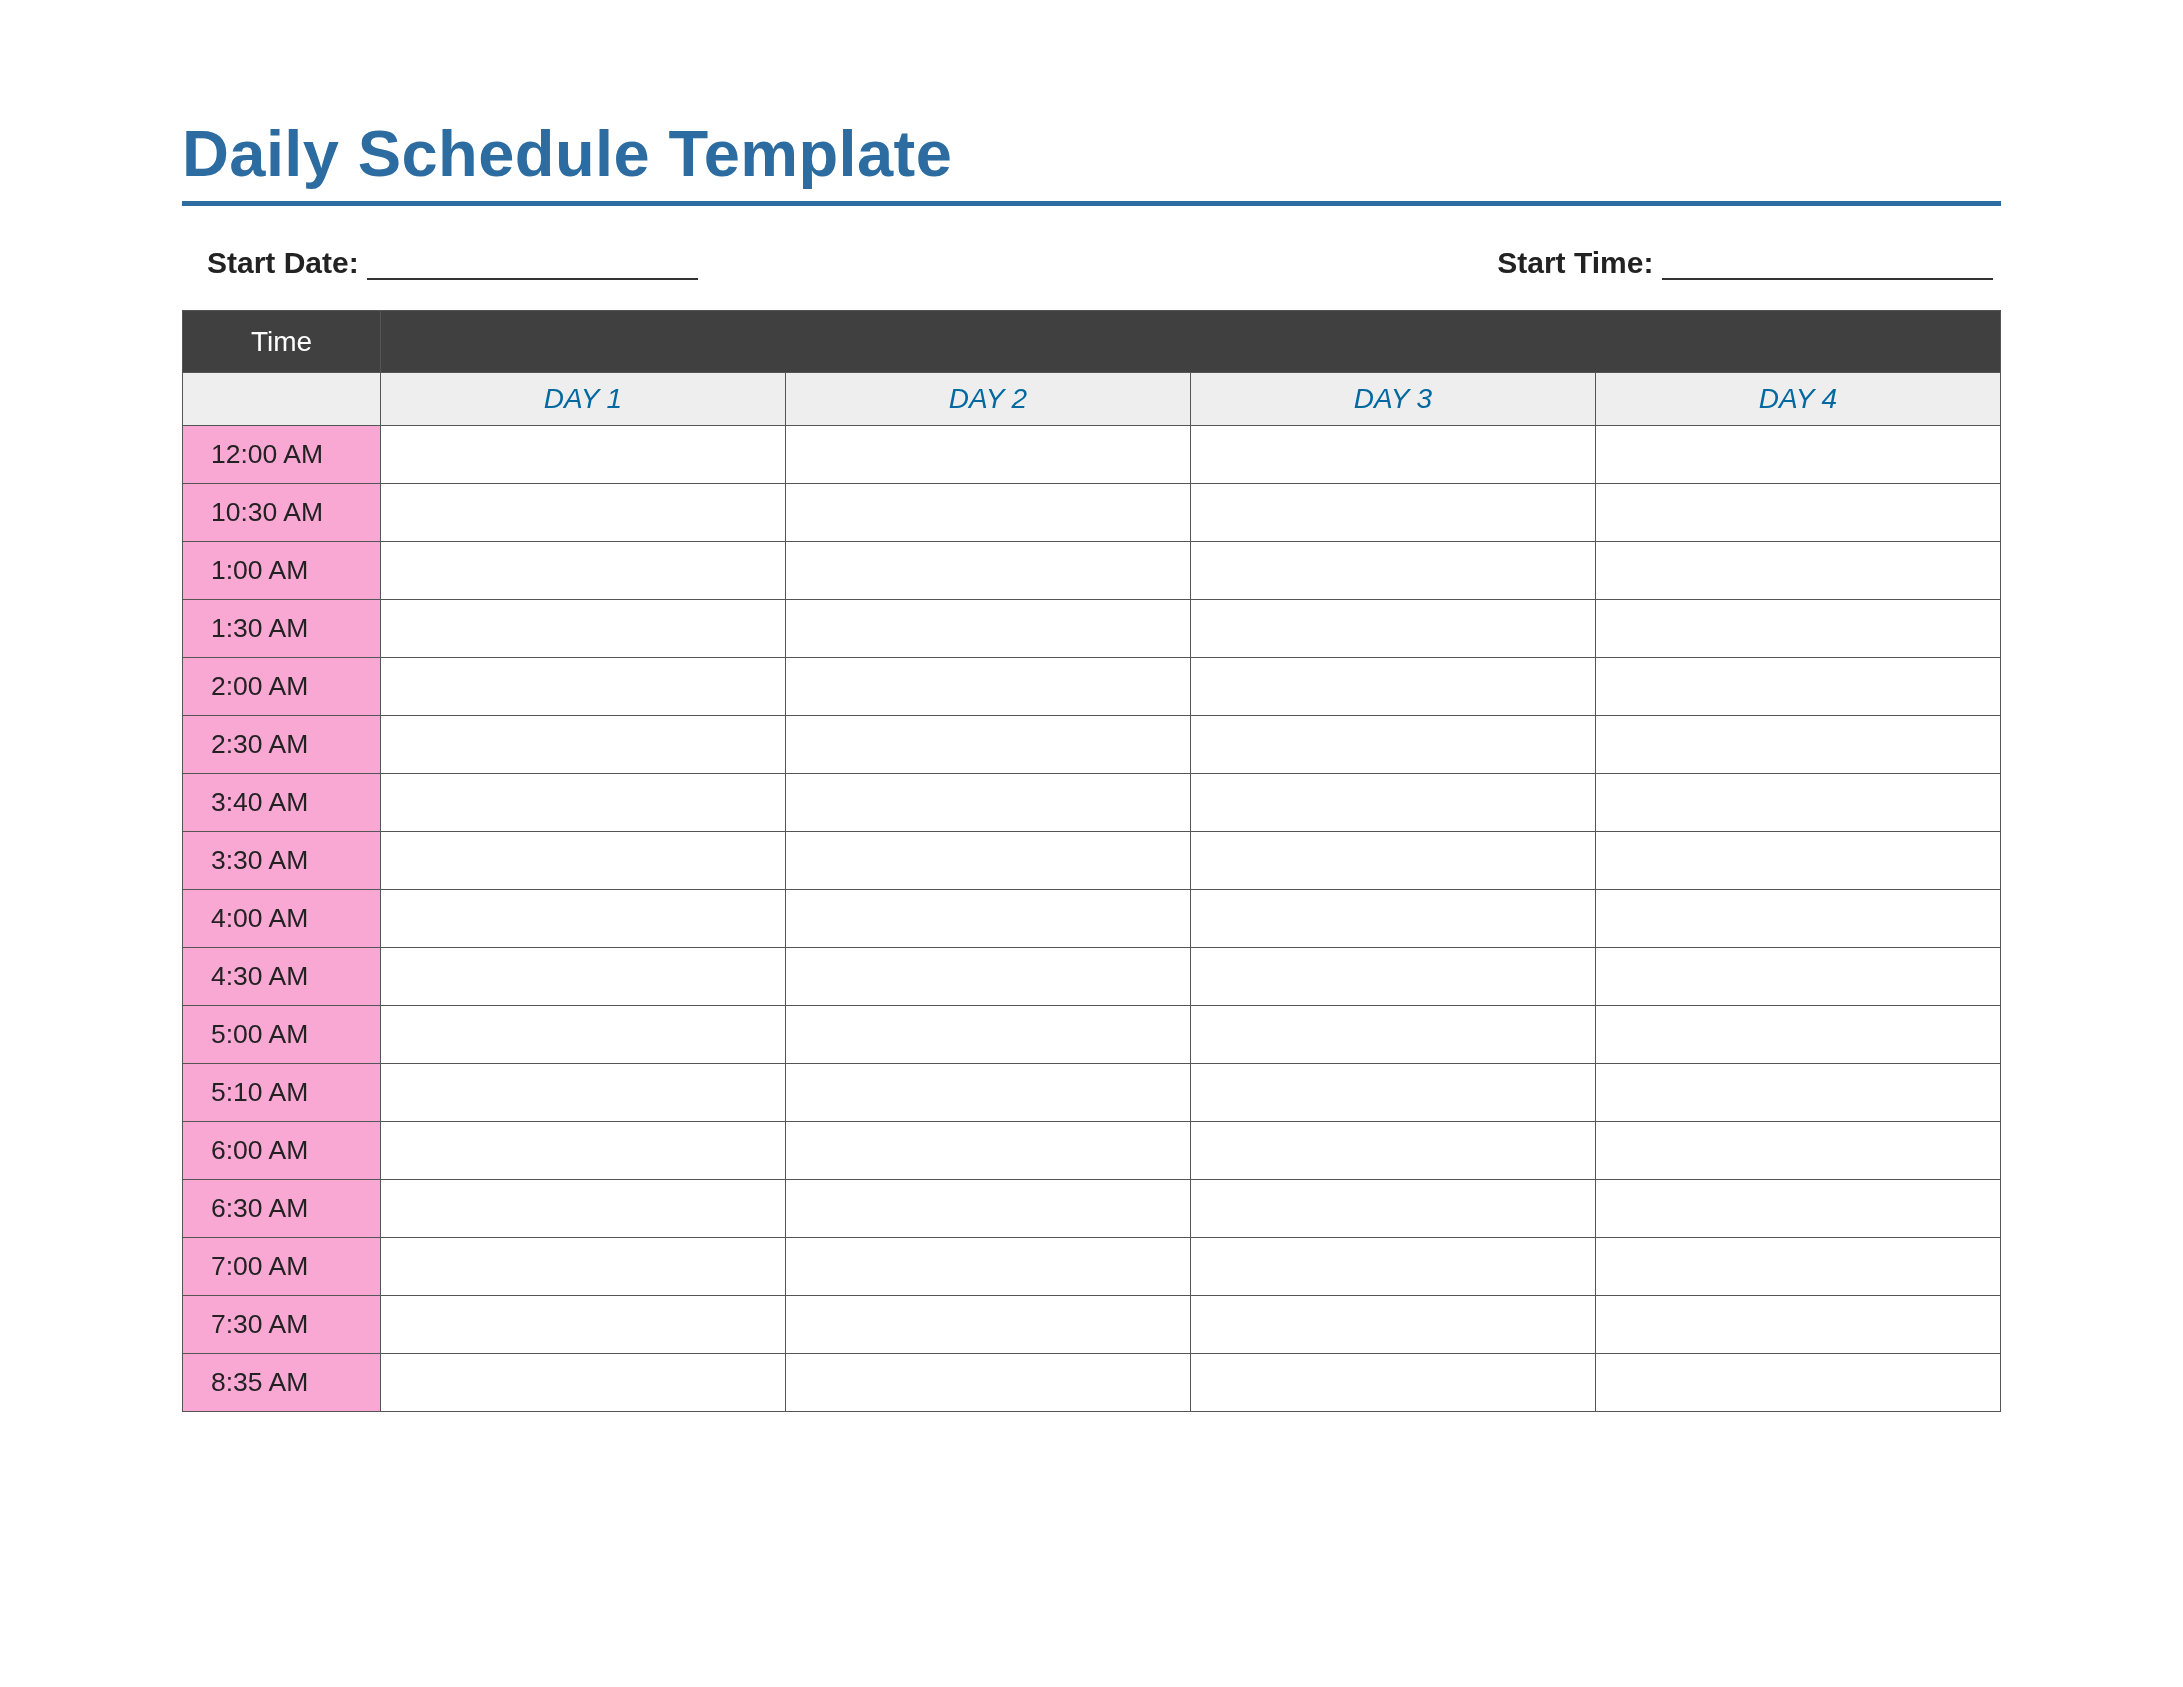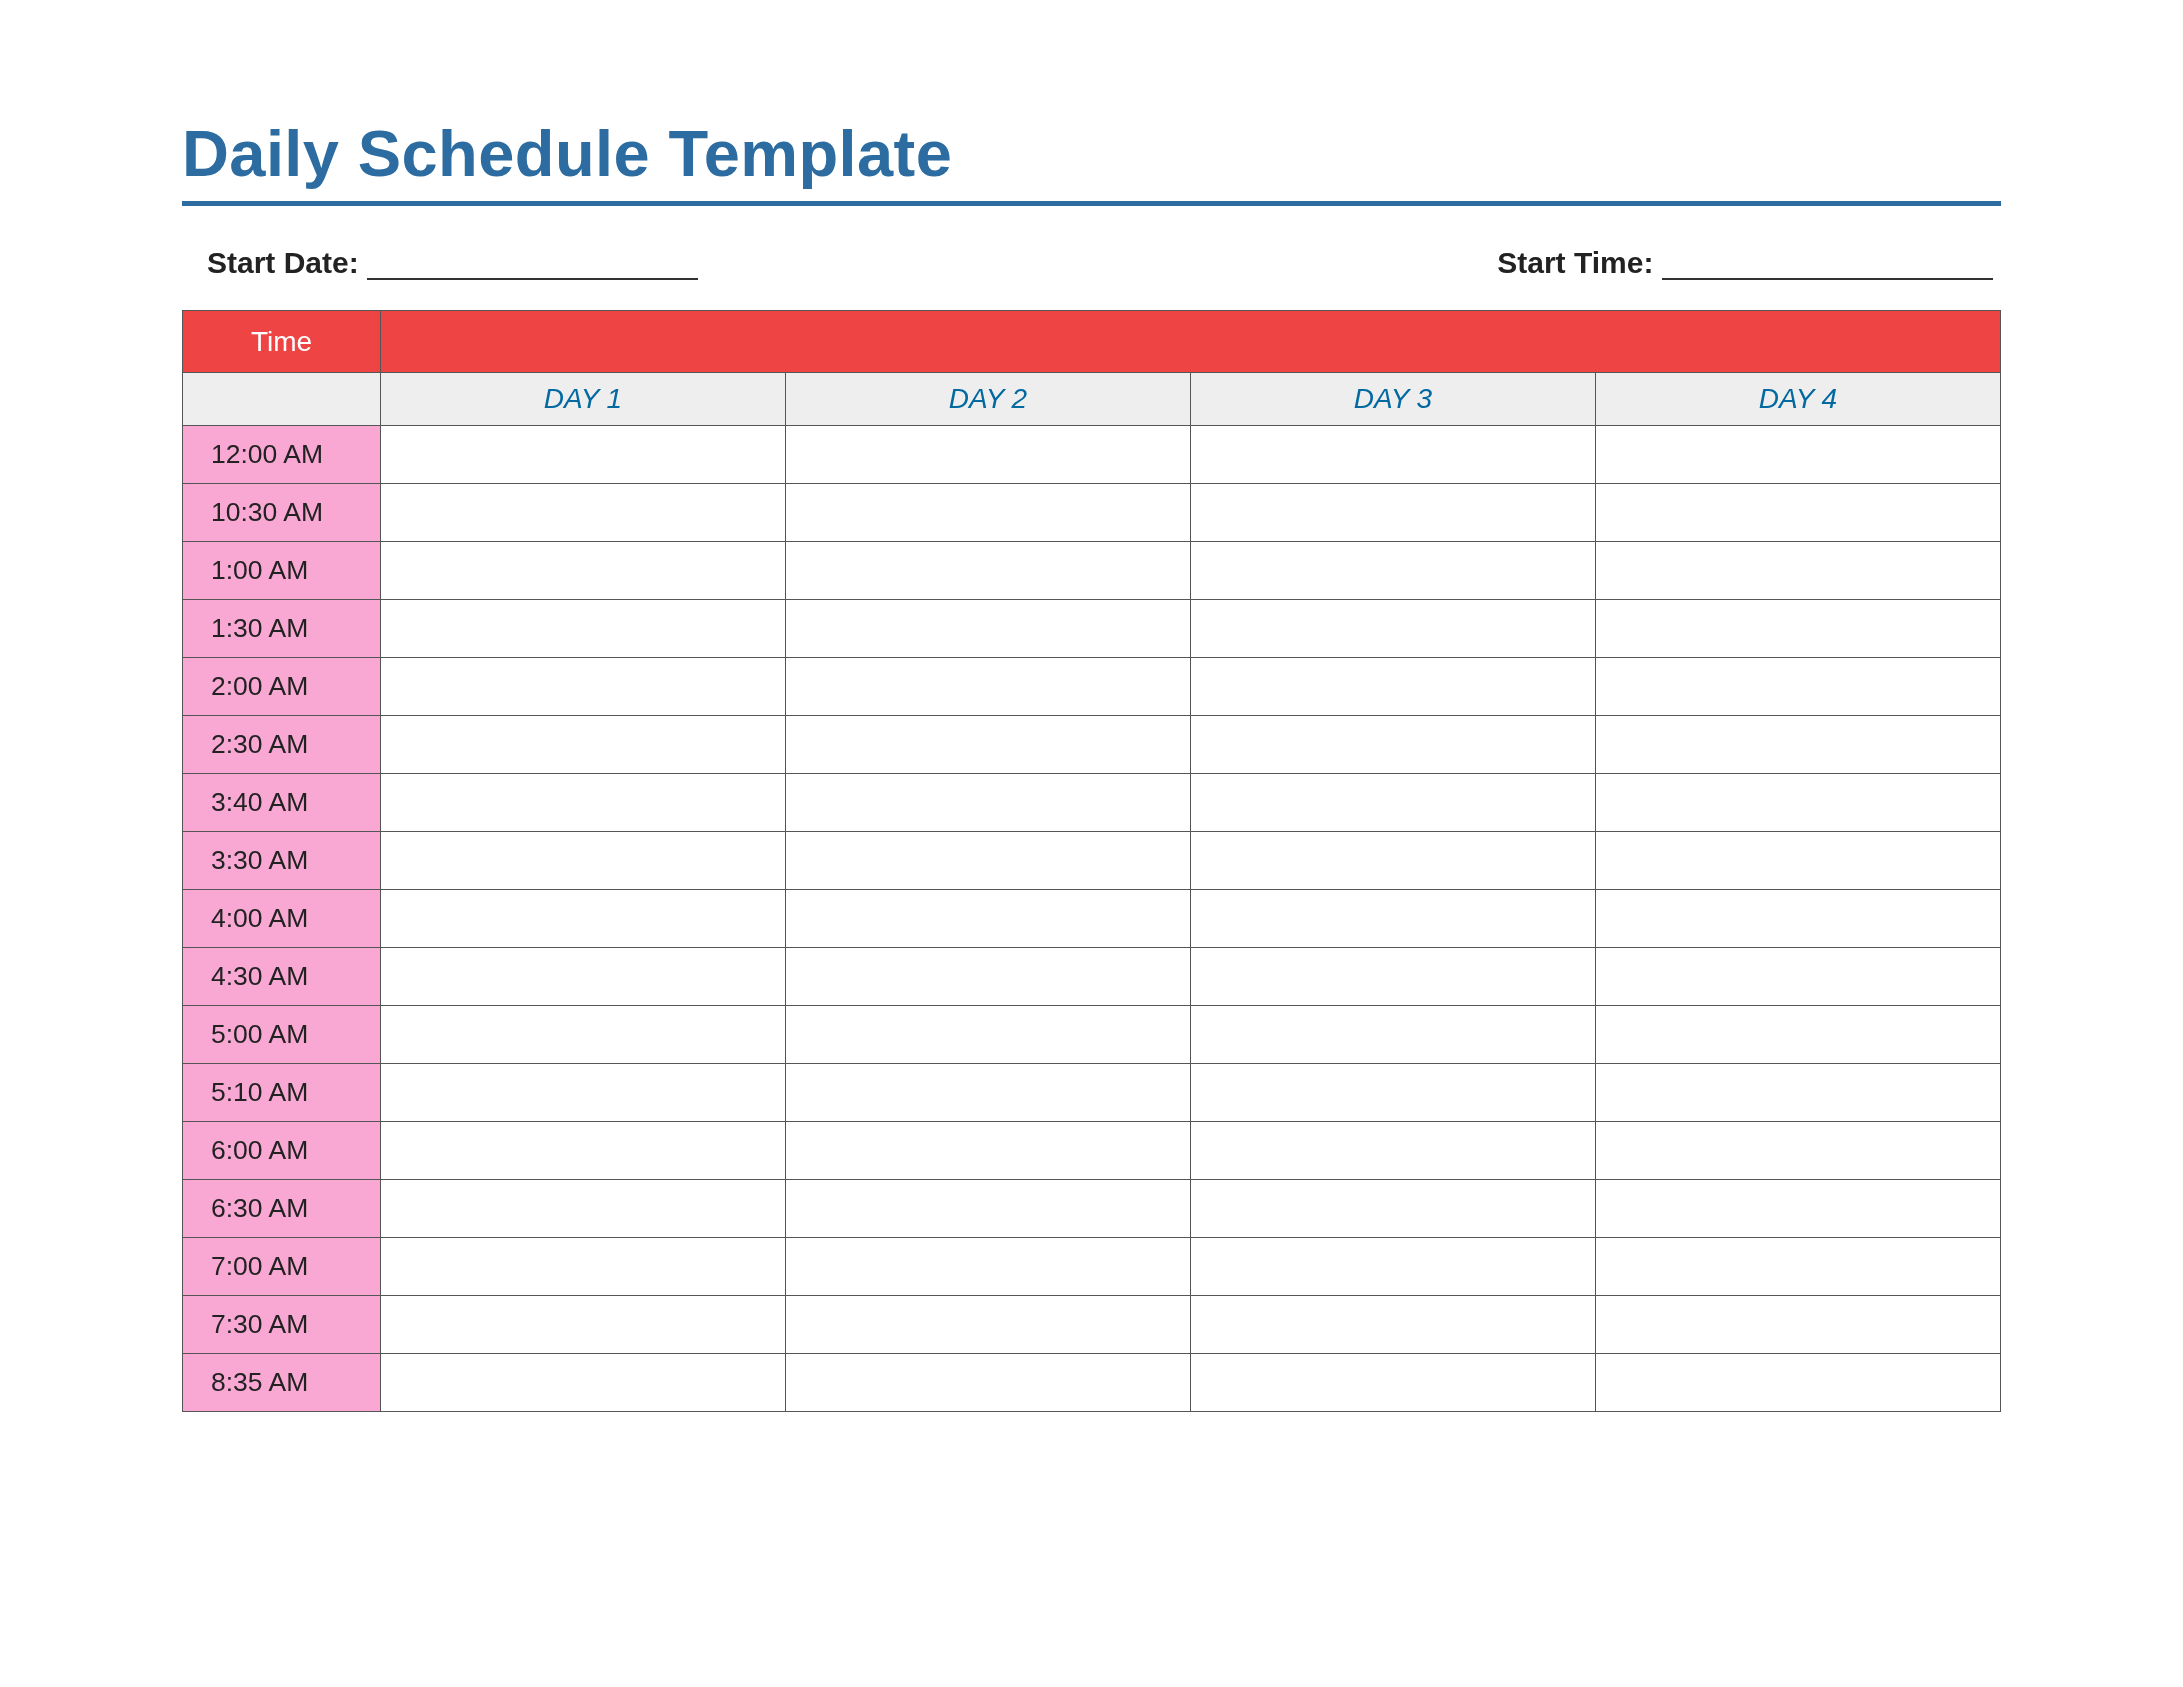--- a/index.html
+++ b/index.html
@@ -49,21 +49,21 @@
   table.schedule {
     width: 100%;
     border-collapse: collapse;
     table-layout: fixed;
   }
   table.schedule col.time-col { width: 198px; }
   table.schedule col.day-col  { width: auto; }
 
   
   tr.banner td {
-    background: #ef4444;
+    background: #404040;
     color: #fff;
     font-size: 28px;
     font-weight: 400;
     text-align: center;
     height: 61px;
     border: 1.7px solid #555;
     padding: 0;
   }
   tr.banner td.time-head {
     border-right: 1.7px solid #555;

